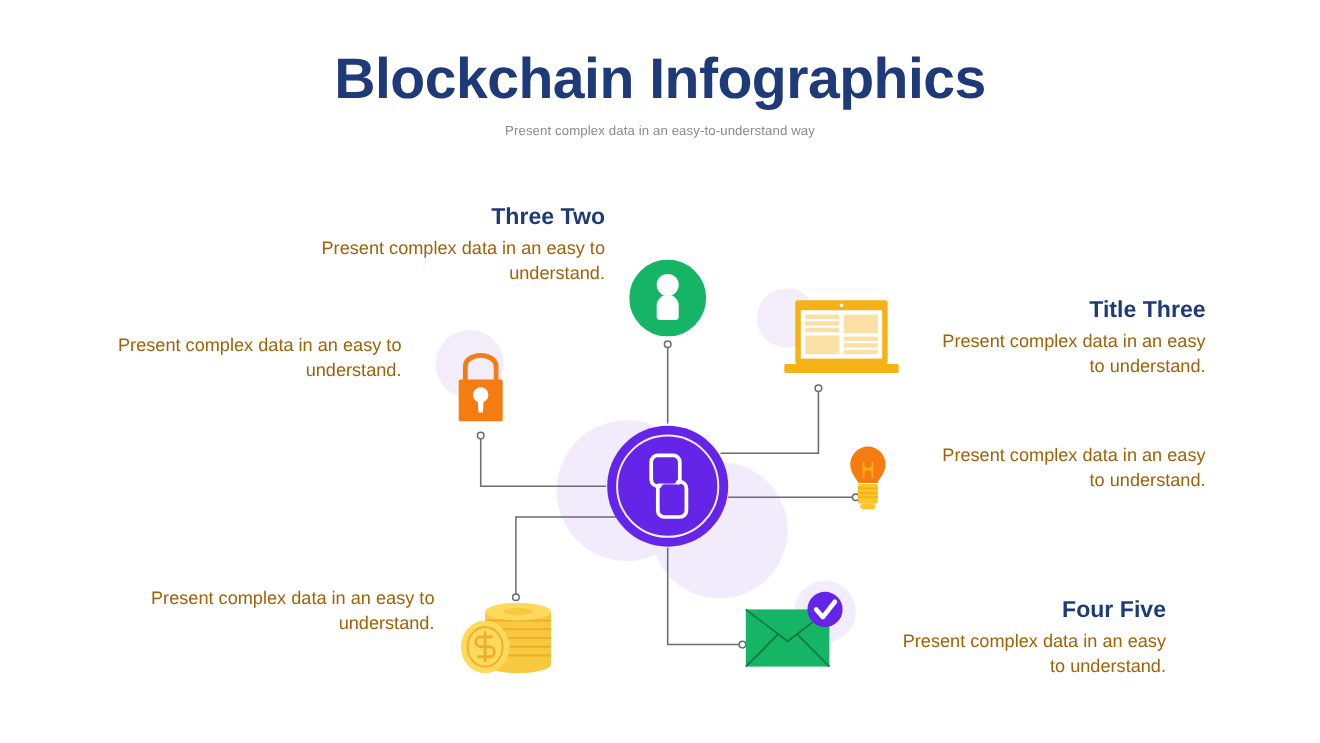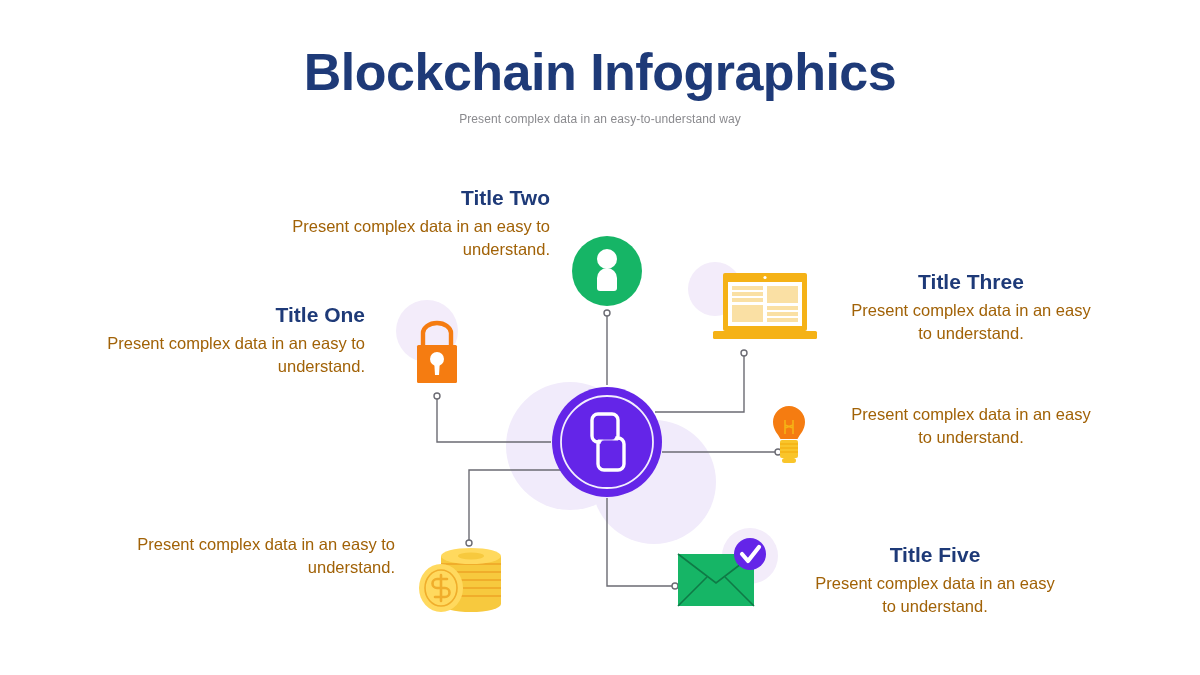--- a/index.html
+++ b/index.html
@@ -72,21 +72,21 @@
     color: #1e3a78;
     line-height: 1.1;
     margin-bottom: 6px;
   }
   .node-desc {
     font-size: 16.5px;
     color: #a16207;
     line-height: 1.38;
   }
   .align-right { text-align: right; }
-  .align-left  { text-align: center; }
+  .align-left  { text-align: right; }
 
   
   .icon-wrap {
     position: absolute;
     z-index: 3;
   }
 
   
   .hub {
     position: absolute;
@@ -140,34 +140,33 @@
       <circle cx="56" cy="56" r="46" fill="none" stroke="#ffffff" stroke-width="1.8" opacity="0.92"></circle>
 
       <rect x="41" y="28" width="26" height="28" rx="6" ry="6" fill="none" stroke="#ffffff" stroke-width="3.4"></rect>
       <rect x="47" y="52" width="26" height="32" rx="6" ry="6" fill="none" stroke="#ffffff" stroke-width="3.4"></rect>
       <rect x="49.5" y="54.5" width="21" height="27" rx="4" ry="4" fill="#6425e8"></rect>
       <rect x="43.5" y="30.5" width="21" height="23" rx="4" ry="4" fill="#6425e8"></rect>
     </svg>
   </div>
 
   <div class="node-text align-right" style="left:95px; top:303px; width:270px;">
-    <div class="node-title">Title One</div>
     <div class="node-desc">Present complex data in an easy to understand.</div>
   </div>
   <div class="icon-wrap" style="left:408px; top:316px; width:58px; height:72px;">
     <svg width="58" height="72" viewBox="0 0 58 72">
       <path d="M15 30 L15 17 a14 10 0 0 1 28 0 L43 30" fill="none" stroke="#f57c11" stroke-width="4.4" stroke-linecap="square"></path>
       <rect x="9" y="29" width="40" height="38" rx="1.5" fill="#f57c11"></rect>
       <circle cx="29" cy="43" r="7" fill="#ffffff"></circle>
       <path d="M26 43 L32 43 L31 59 L27 59 Z" fill="#ffffff"></path>
     </svg>
   </div>
 
   <div class="node-text align-right" style="left:280px; top:186px; width:270px;">
-    <div class="node-title">Title Two</div>
+    <div class="node-title">Three Two</div>
     <div class="node-desc">Present complex data in an easy to understand.</div>
   </div>
   <div class="icon-wrap" style="left:572px; top:236px; width:70px; height:70px;">
     <svg width="70" height="70" viewBox="0 0 70 70">
       <circle cx="35" cy="35" r="35" fill="#16b566"></circle>
       <circle cx="35" cy="23" r="10" fill="#ffffff"></circle>
       <path d="M25 42 a10 10 0 0 1 20 0 L45 52 a3 3 0 0 1 -3 3 L28 55 a3 3 0 0 1 -3 -3 Z" fill="#ffffff"></path>
     </svg>
   </div>
 
@@ -201,21 +200,21 @@
     <svg width="42" height="62" viewBox="0 0 42 62">
       <path d="M21 2 a16 16 0 0 1 16 16 c0 8 -5 12 -7.5 17 L12.5 35 C10 30 5 26 5 18 A16 16 0 0 1 21 2 Z" fill="#f57c11"></path>
       <path d="M17 16 L17 30 M25 16 L25 30 M17 21 L25 24 M25 21 L17 24" stroke="#f5b216" stroke-width="1.6" fill="none"></path>
       <rect x="12" y="36" width="18" height="18" rx="2" fill="#f9c52b"></rect>
       <path d="M12 40 L30 40 M12 44 L30 44 M12 48 L30 48" stroke="#f5b216" stroke-width="1.6"></path>
       <rect x="14" y="54" width="14" height="5" rx="2.5" fill="#f9c52b"></rect>
     </svg>
   </div>
 
   <div class="node-text align-left" style="left:810px; top:543px; width:250px;">
-    <div class="node-title">Title Five</div>
+    <div class="node-title">Four Five</div>
     <div class="node-desc">Present complex data in an easy to understand.</div>
   </div>
   <div class="icon-wrap" style="left:676px; top:536px; width:96px; height:76px;">
     <svg width="96" height="76" viewBox="0 0 96 76">
       <rect x="2" y="18" width="76" height="52" fill="#16b566"></rect>
       <path d="M2 18 L40 47 L78 18" fill="none" stroke="#0f7a46" stroke-width="1.6"></path>
       <path d="M2 70 L31 41 M78 70 L49 41" fill="none" stroke="#0f7a46" stroke-width="1.6"></path>
       <circle cx="74" cy="18" r="16" fill="#6425e8"></circle>
       <path d="M66 18 L72 25 L83 11" fill="none" stroke="#ffffff" stroke-width="4.2" stroke-linecap="round" stroke-linejoin="round"></path>
     </svg>

